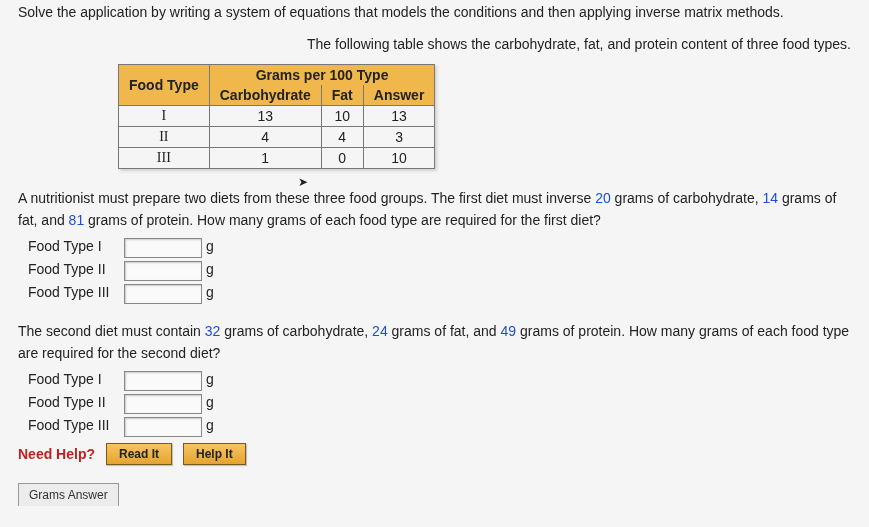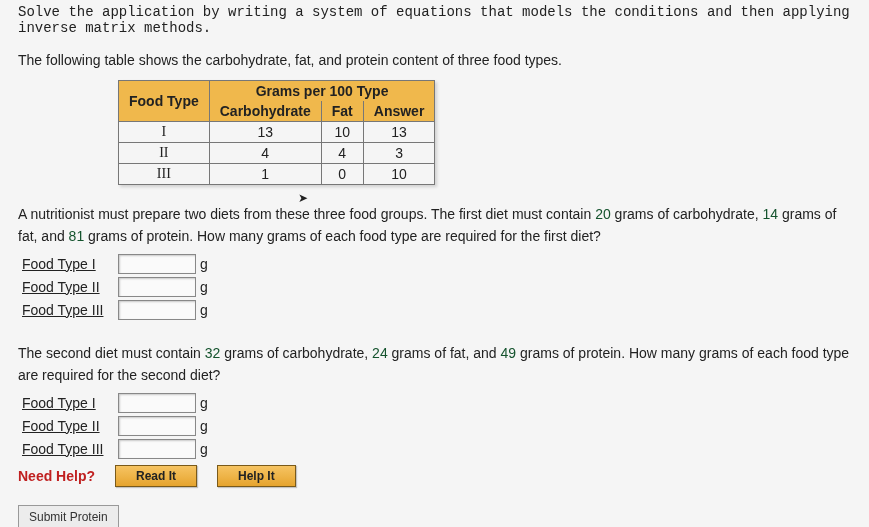--- a/index.html
+++ b/index.html
@@ -5,22 +5,22 @@
     * { box-sizing: border-box; }
     body {
       margin: 0;
       padding: 0 18px 18px 18px;
       font-family: Arial, Helvetica, sans-serif;
       font-size: 14px;
       color: #222;
       background: #f5f5f5;
       width: 869px;
     }
-    .prompt { margin: 4px 0 16px 0; font-family: Liberation Mono, monospace; }
-    .intro { margin: 0 0 12px 0; }
+    .prompt { margin: 4px 0 16px 0; }
+    .intro { margin: 0 0 12px 17px; text-align: right; }
     .table-wrap { margin-left: 100px; margin-bottom: 10px; }
     table.nutri {
       border-collapse: collapse;
       box-shadow: 2px 2px 3px rgba(0,0,0,0.15);
     }
     table.nutri th, table.nutri td {
       border: 1px solid #777;
       padding: 2px 10px;
       text-align: center;
       font-size: 14px;
@@ -30,40 +30,40 @@
     table.nutri th.sub { border-top: none; margin-left: 40px; }
     table.nutri td.ft { font-family: 'Times New Roman', serif; }
     .cursor {
       position: relative;
       left: 280px;
       top: -4px;
       width: 0; height: 0;
       font-size: 12px;
     }
     .question { margin: 8px 0 6px 0; line-height: 1.6; }
-    .hl-red { color: #14532d; }
+    .hl-red { color: #1d4ed8; }
     .field-rows { margin-left: 0; }
-    .field-row { display: flex; align-items: center; margin: 3px 4px; text-decoration: underline; }
+    .field-row { display: flex; margin: 3px 10px; }
     .field-label { width: 96px; }
     .answer-box {
       width: 78px; height: 20px;
       border: 1px solid #888;
       box-shadow: inset 1px 1px 2px rgba(0,0,0,0.2);
       background: #fafafa;
       margin-right: 4px;
       font-size: 13px;
       padding: 0 4px;
     }
     .unit { }
-    .help-row { display: flex; align-items: center; gap: 20px; margin-top: 6px; }
+    .help-row { display: flex; align-items: center; gap: 11px; margin-top: 6px; }
     .help-label { color: #c02020; font-weight: bold; }
     .btn {
       background: linear-gradient(#f6c463, #e6a42e);
       border: 1px solid #7a5a1a;
-      padding: 3px 20px;
+      padding: 3px 12px;
       font-size: 12px;
       font-weight: bold;
       color: #222;
       cursor: pointer;
       box-shadow: 1px 1px 1px rgba(0,0,0,0.2);
     }
     .submit-row { margin-top: 18px; }
     .submit-btn {
       background: #ececec;
       border: 1px solid #999;
@@ -110,42 +110,42 @@
       <td>1</td>
       <td>0</td>
       <td>10</td>
     </tr>
   </tbody>
     </table>
 </div>
 <div class="cursor">➤</div>
 
 <div class="question">
-  <span>A nutritionist must prepare two diets from these three food groups. The first diet must contain </span><span class="hl-red">20</span><span> grams of carbohydrate, </span><span class="hl-red">14</span><span> grams of fat, and </span><span class="hl-red">81</span><span> grams of protein. How many grams of each food type are required for the first diet?</span>
+  <span>A nutritionist must prepare two diets from these three food groups. The first diet must inverse </span><span class="hl-red">20</span><span> grams of carbohydrate, </span><span class="hl-red">14</span><span> grams of fat, and </span><span class="hl-red">81</span><span> grams of protein. How many grams of each food type are required for the first diet?</span>
 </div>
 
 <div class="field-rows">
   <div class="field-row">
     <span class="field-label">Food Type I</span>
     <input class="answer-box" type="text" style="">
     <span class="unit">g</span>
   </div>
   <div class="field-row">
     <span class="field-label">Food Type II</span>
     <input class="answer-box" type="text" style="">
     <span class="unit">g</span>
   </div>
   <div class="field-row">
     <span class="field-label">Food Type III</span>
     <input class="answer-box" type="text" style="">
     <span class="unit">g</span>
   </div>
 </div>
 
-<div class="question" style="margin-top:22px;">
+<div class="question" style="margin-top:16px;">
   <span>The second diet must contain </span><span class="hl-red">32</span><span> grams of carbohydrate, </span><span class="hl-red">24</span><span> grams of fat, and </span><span class="hl-red">49</span><span> grams of protein. How many grams of each food type are required for the second diet?</span>
 </div>
 
 <div class="field-rows">
   <div class="field-row">
     <span class="field-label">Food Type I</span>
     <input class="answer-box" type="text" style="">
     <span class="unit">g</span>
   </div>
   <div class="field-row">
@@ -160,14 +160,14 @@
   </div>
 </div>
 
 <div class="help-row">
   <span class="help-label">Need Help?</span>
   <button class="btn">Read It</button>
   <button class="btn">Help It</button>
 </div>
 
 <div class="submit-row">
-  <button class="submit-btn">Submit Protein</button>
+  <button class="submit-btn">Grams Answer</button>
 </div>
 
 </body></html>

